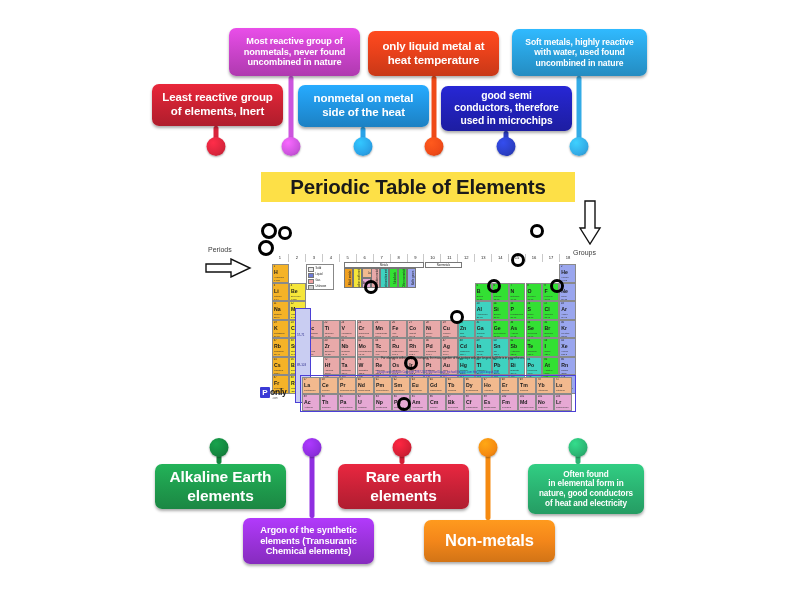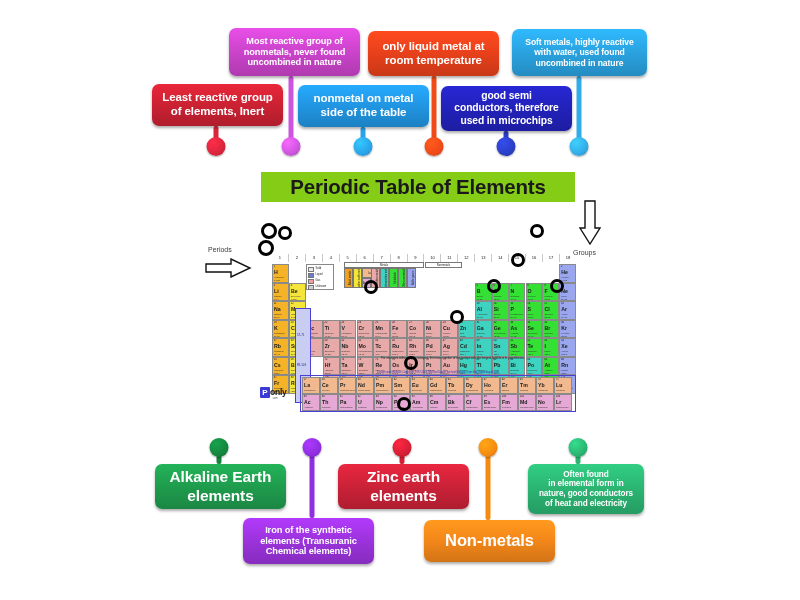--- a/index.html
+++ b/index.html
@@ -45,21 +45,21 @@
   .pin.up .stem { bottom: 0; }
   .pin.up .knob { top: 0; }
 
   
   #ptable-wrap {
     position: absolute; left: 258px; top: 172px;
     width: 320px; height: 252px; z-index: 2;
   }
   #pt-title {
     position: absolute; left: 3px; top: 0; width: 314px; height: 30px;
-    background: #84cc16;
+    background: #fde047;
     color: #1a1a1a;
     font-size: 20.5px; font-weight: bold;
     display: flex; align-items: center; justify-content: center;
     letter-spacing: -0.2px;
   }
   #pt-body {
     position: absolute; left: 0; top: 32px; width: 320px; height: 220px;
     background: #ffffff;
   }
   .colnums {
@@ -1035,29 +1035,29 @@
         <span class="txt">Most reactive group of
 nonmetals, never found
 uncombined in nature</span>
       </div>
       <div class="pin down" style="left: 353px; width: 20px; top: 127px; height: 29px;">
         <div class="stem" style="height: 21px; background: rgb(42, 163, 232);"></div>
         <div class="knob" style="background: radial-gradient(circle at 35% 30%, rgb(51, 199, 255), rgb(42, 163, 232) 62%, rgb(34, 130, 186));"></div>
       </div>
       <div class="label-box" style="left: 298px; top: 85px; width: 131px; height: 42px; font-size: 11.5px; background: linear-gradient(rgb(38, 171, 255) 0%, rgb(33, 150, 227) 48%, rgb(28, 129, 195) 100%);">
         <span class="txt">nonmetal on metal
-side of the table</span>
+side of the heat</span>
       </div>
       <div class="pin down" style="left: 424px; width: 20px; top: 76px; height: 80px;">
         <div class="stem" style="height: 72px; background: rgb(239, 74, 24);"></div>
         <div class="knob" style="background: radial-gradient(circle at 35% 30%, rgb(255, 90, 29), rgb(239, 74, 24) 62%, rgb(191, 59, 19));"></div>
       </div>
       <div class="label-box" style="left: 368px; top: 31px; width: 131px; height: 45px; font-size: 11.5px; background: linear-gradient(rgb(255, 74, 31) 0%, rgb(232, 65, 27) 48%, rgb(200, 56, 23) 100%);">
         <span class="txt">only liquid metal at
-room temperature</span>
+heat temperature</span>
       </div>
       <div class="pin down" style="left: 496px; width: 20px; top: 131px; height: 25px;">
         <div class="stem" style="height: 17px; background: rgb(43, 63, 196);"></div>
         <div class="knob" style="background: radial-gradient(circle at 35% 30%, rgb(52, 77, 239), rgb(43, 63, 196) 62%, rgb(34, 50, 157));"></div>
       </div>
       <div class="label-box" style="left: 441px; top: 86px; width: 131px; height: 45px; font-size: 10.3px; background: linear-gradient(rgb(39, 39, 213) 0%, rgb(34, 34, 187) 48%, rgb(29, 29, 161) 100%);">
         <span class="txt">good semi
 conductors, therefore
 used in microchips</span>
       </div>
@@ -1076,30 +1076,30 @@
       </div>
       <div class="label-box" style="left: 155px; top: 464px; width: 131px; height: 45px; font-size: 15.5px; background: linear-gradient(rgb(35, 179, 89) 0%, rgb(31, 157, 78) 48%, rgb(27, 135, 67) 100%);">
         <span class="txt">Alkaline Earth
 elements</span>
       </div>
       <div class="pin up" style="left: 302px; width: 20px; top: 438px; height: 80px;">
         <div class="stem" style="height: 72px; background: rgb(143, 47, 224);"></div>
         <div class="knob" style="background: radial-gradient(circle at 35% 30%, rgb(174, 57, 255), rgb(143, 47, 224) 62%, rgb(114, 38, 179));"></div>
       </div>
       <div class="label-box" style="left: 243px; top: 518px; width: 131px; height: 46px; font-size: 9.3px; background: linear-gradient(rgb(178, 58, 252) 0%, rgb(156, 51, 221) 48%, rgb(134, 44, 190) 100%);">
-        <span class="txt">Iron of the synthetic
+        <span class="txt">Argon of the synthetic
 elements (Transuranic
 Chemical elements)</span>
       </div>
       <div class="pin up" style="left: 392px; width: 20px; top: 438px; height: 26px;">
         <div class="stem" style="height: 18px; background: rgb(212, 31, 53);"></div>
         <div class="knob" style="background: radial-gradient(circle at 35% 30%, rgb(255, 38, 65), rgb(212, 31, 53) 62%, rgb(170, 25, 42));"></div>
       </div>
       <div class="label-box" style="left: 338px; top: 464px; width: 131px; height: 45px; font-size: 15.5px; background: linear-gradient(rgb(233, 39, 64) 0%, rgb(204, 34, 56) 48%, rgb(175, 29, 48) 100%);">
-        <span class="txt">Zinc earth
+        <span class="txt">Rare earth
 elements</span>
       </div>
       <div class="pin up" style="left: 478px; width: 20px; top: 438px; height: 82px;">
         <div class="stem" style="height: 74px; background: rgb(245, 138, 17);"></div>
         <div class="knob" style="background: radial-gradient(circle at 35% 30%, rgb(255, 168, 21), rgb(245, 138, 17) 62%, rgb(196, 110, 14));"></div>
       </div>
       <div class="label-box" style="left: 424px; top: 520px; width: 131px; height: 42px; font-size: 16.5px; background: linear-gradient(rgb(255, 154, 30) 0%, rgb(244, 135, 26) 48%, rgb(210, 116, 22) 100%);">
         <span class="txt">Non-metals</span>
       </div>
       <div class="pin up" style="left: 568px; width: 20px; top: 438px; height: 26px;">

